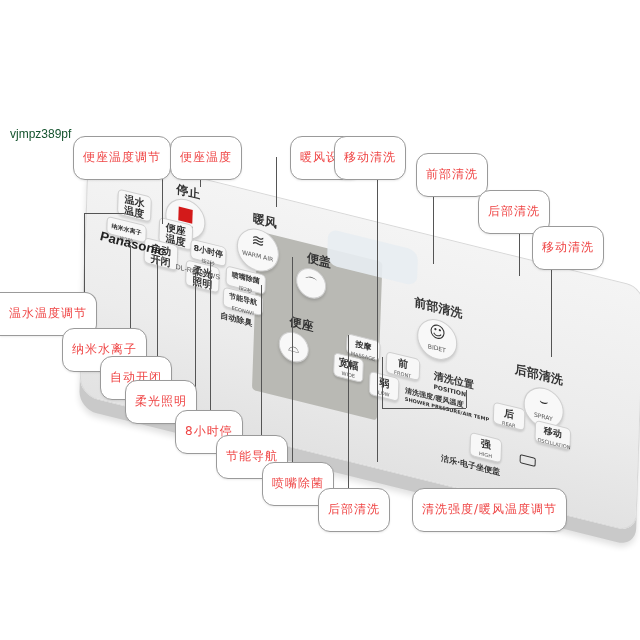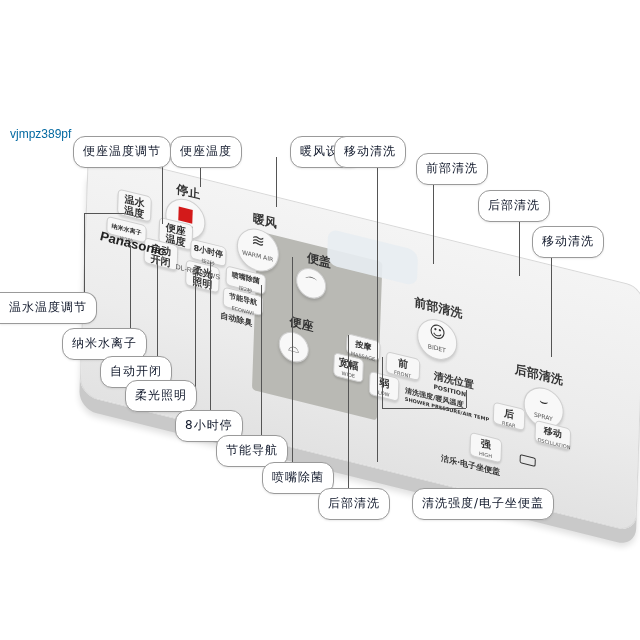--- a/index.html
+++ b/index.html
@@ -1,18 +1,18 @@
 <!DOCTYPE html>
 <html><head>
 <meta charset="utf-8">
 <style>
   html, body { margin:0; padding:0; }
   body { width:640px; height:640px; background:#ffffff; position:relative; overflow:hidden;
          font-family:"DejaVu Sans", "Liberation Sans", sans-serif; }
-  .watermark { position:absolute; left:10px; top:127px; font-size:12px; color:#0369a1; font-family:"Liberation Sans", sans-serif; }
+  .watermark { position:absolute; left:10px; top:127px; font-size:12px; color:#14532d; font-family:"Liberation Sans", sans-serif; }
 
   
   .remote-wrap { position:absolute; left:0; top:0; width:640px; height:640px; }
   .remote { position:absolute; left:88px; top:150px; width:555px; height:245px;
             background:linear-gradient(180deg,#f4f4f4 0%,#ececec 60%,#e2e2e2 100%);
             border-radius:18px; transform: skewY(12deg) rotate(2deg); transform-origin:0 0;
             box-shadow: 0 14px 0 #c9c9c9, 0 18px 6px rgba(0,0,0,0.12); border:1px solid #d8d8d8; }
   .gray-panel { position:absolute; left:170px; top:38px; width:125px; height:160px; background:#b9b9b4; border-radius:4px; }
   .translucent { position:absolute; left:240px; top:18px; width:90px; height:36px; background:#e8edf2; border-radius:10px; opacity:0.9; }
   .rbtn { position:absolute; background:#f7f7f7; border:1px solid #cfcfcf; border-radius:5px;
@@ -20,22 +20,22 @@
           text-align:center; line-height:11px; padding:2px 2px; box-sizing:border-box; }
   .rbtn small { display:block; font-size:5px; font-weight:normal; color:#555; }
   .rround { position:absolute; border-radius:50%; background:#f8f8f8; border:1px solid #cfcfcf;
             box-shadow:0 2px 3px rgba(0,0,0,0.15); text-align:center; font-size:6px; color:#555; box-sizing:border-box; }
   .stop-sq { width:14px; height:14px; background:#d31a1a; margin:8px auto 1px; }
   .rlabel { position:absolute; font-size:12px; font-weight:bold; color:#333; white-space:nowrap; }
   .brand { position:absolute; left:14px; top:74px; font-size:13px; font-weight:bold; font-style:italic; color:#222; font-family:"Liberation Sans", sans-serif; }
   .model { position:absolute; left:90px; top:90px; font-size:7px; color:#555; font-family:"Liberation Sans", sans-serif; }
 
   
-  .pill { position:absolute; height:22px; line-height:21px; padding:4px 9px; border:1px solid #9a9a9a;
-          border-radius:12px; background:#fff; font-size:12px; color:#0f172a; white-space:nowrap;
+  .pill { position:absolute; height:22px; line-height:21px; padding:10px 9px; border:1px solid #9a9a9a;
+          border-radius:12px; background:#fff; font-size:12px; color:#ef4444; white-space:nowrap;
           box-shadow:0 1px 2px rgba(0,0,0,0.08); letter-spacing:1px; }
   .vline { position:absolute; width:1px; background:#555; }
   .hline { position:absolute; height:1px; background:#555; }
 </style>
 </head>
 <body>
 
 <div class="watermark">vjmpz389pf</div>
 
 <div class="remote-wrap">
@@ -129,13 +129,13 @@
 <div class="pill" style="left:532px;top:226px;">移动清洗</div>
 
 <div class="pill" style="left:0px;top:292px;border-left:none;border-radius:0 12px 12px 0;">温水温度调节</div>
 <div class="pill" style="left:62px;top:328px;">纳米水离子</div>
 <div class="pill" style="left:100px;top:356px;">自动开闭</div>
 <div class="pill" style="left:125px;top:380px;">柔光照明</div>
 <div class="pill" style="left:175px;top:410px;">8小时停</div>
 <div class="pill" style="left:216px;top:435px;">节能导航</div>
 <div class="pill" style="left:262px;top:462px;">喷嘴除菌</div>
 <div class="pill" style="left:318px;top:488px;">后部清洗</div>
-<div class="pill" style="left:412px;top:488px;">清洗强度/电子坐便盖</div>
+<div class="pill" style="left:412px;top:488px;">清洗强度/暖风温度调节</div>
 
 </body></html>

